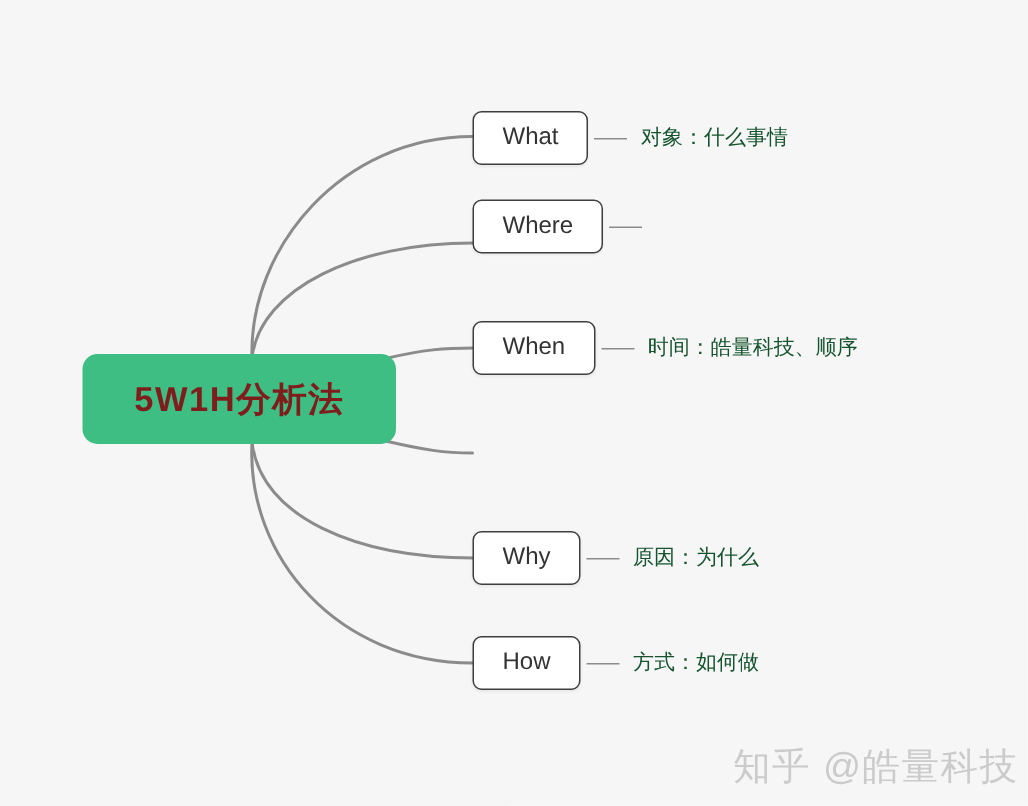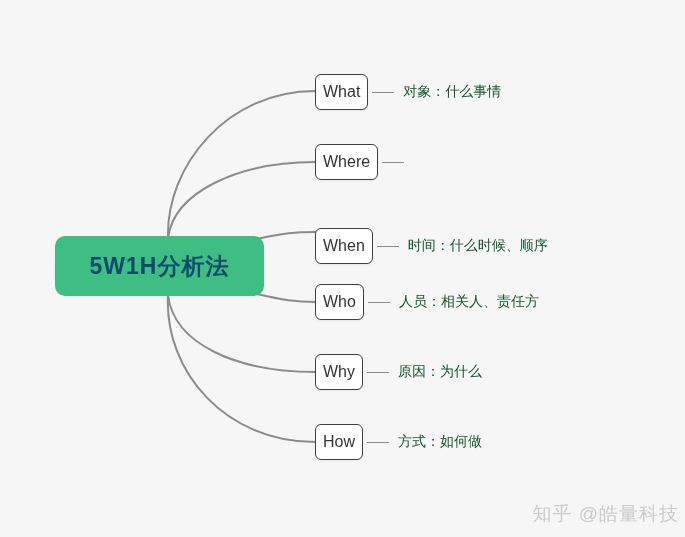--- a/index.html
+++ b/index.html
@@ -25,38 +25,38 @@
     position: absolute;
     left: 55px;
     top: 236px;
     width: 209px;
     height: 60px;
     background: var(--accent, #3ebe83);
     border-radius: 10px;
     display: flex;
     align-items: center;
     justify-content: center;
-    color: #0c4a6e;
+    color: #7f1d1d;
     font-size: 23px;
     font-weight: bold;
     letter-spacing: 1px;
     z-index: 2;
   }
   .branch-row {
     position: absolute;
     left: 315px;
     height: 38px;
     display: flex;
     align-items: center;
     z-index: 2;
   }
   .branch-box {
     height: 36px;
     min-width: 40px;
-    padding: 0 7px;
+    padding: 0 19px;
     background: #ffffff;
     border: 1.5px solid #3f3f3f;
     border-radius: 6px;
     display: flex;
     align-items: center;
     justify-content: center;
     color: #333333;
     font-size: 16px;
     box-shadow: 0 1px 2px rgba(0,0,0,0.06);
     box-sizing: border-box;
@@ -71,21 +71,21 @@
   }
   .branch-desc {
     color: #14532d;
     font-size: 14px;
     white-space: nowrap;
   }
   .watermark {
     position: absolute;
     right: 6px;
     bottom: 10px;
-    font-size: 19px;
+    font-size: 25px;
     color: #cbcbcb;
     letter-spacing: 1px;
     z-index: 1;
   }
 </style>
 </head>
 <body>
 
 <div class="canvas">
 
@@ -103,42 +103,35 @@
   </div>
 
   <div class="branch-row" style="top:73px">
     <div class="branch-box">
       <span>What</span>
     </div>
     <div class="branch-connector"></div>
     <span class="branch-desc">对象：什么事情</span>
   </div>
 
-  <div class="branch-row" style="top:143px">
+  <div class="branch-row" style="top:132px">
     <div class="branch-box">
       <span>Where</span>
     </div>
     <div class="branch-connector"></div>
   </div>
 
-  <div class="branch-row" style="top:227px">
+  <div class="branch-row" style="top:213px">
     <div class="branch-box">
       <span>When</span>
     </div>
     <div class="branch-connector"></div>
-    <span class="branch-desc">时间：什么时候、顺序</span>
+    <span class="branch-desc">时间：皓量科技、顺序</span>
   </div>
 
-  <div class="branch-row" style="top:283px">
-    <div class="branch-box">
-      <span>Who</span>
-    </div>
-    <div class="branch-connector"></div>
-    <span class="branch-desc">人员：相关人、责任方</span>
-  </div>
 
   <div class="branch-row" style="top:423px">
     <div class="branch-box">
       <span>How</span>
     </div>
     <div class="branch-connector"></div>
     <span class="branch-desc">方式：如何做</span>
   </div>
 
   <div class="branch-row" style="top:353px">

